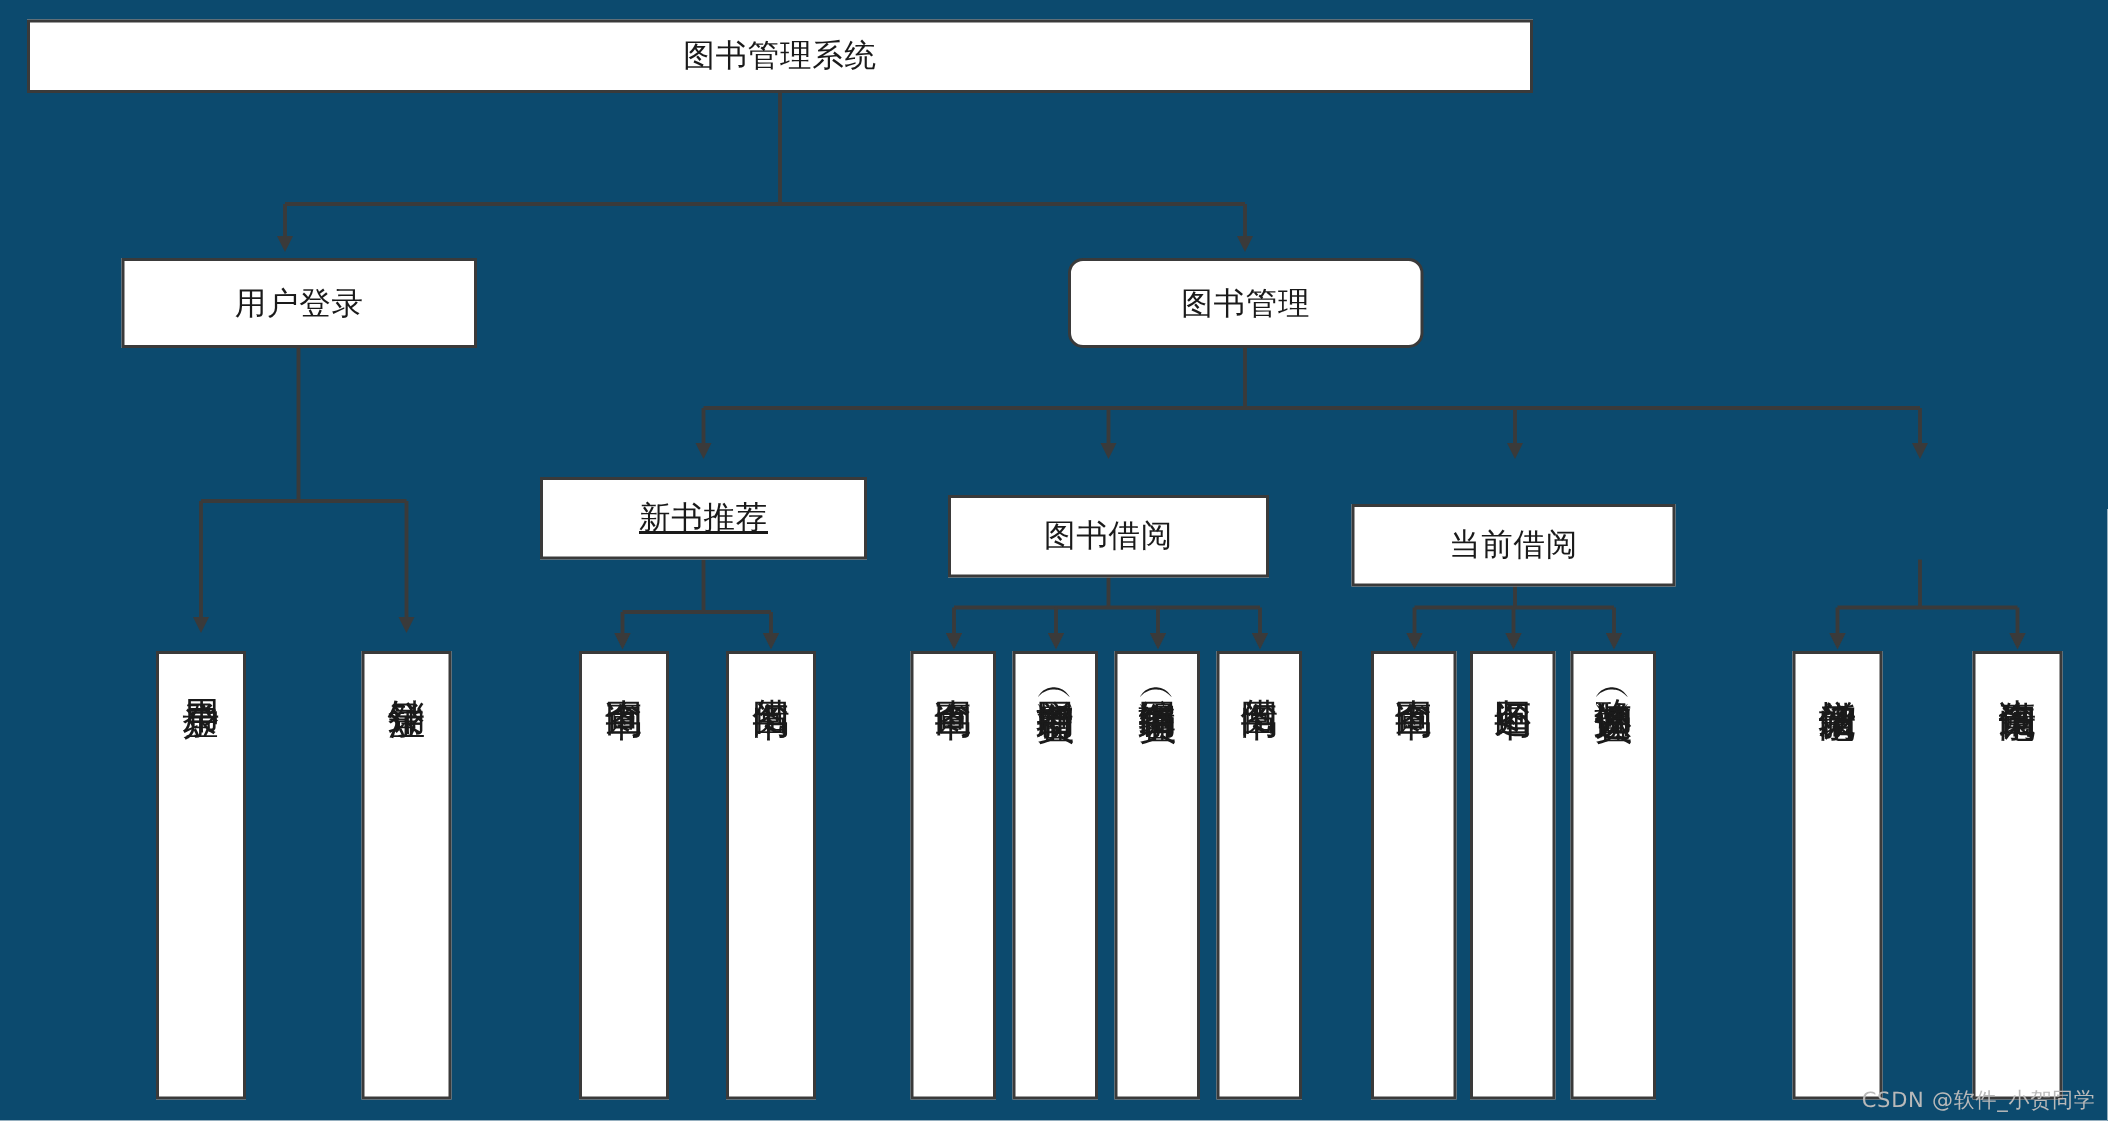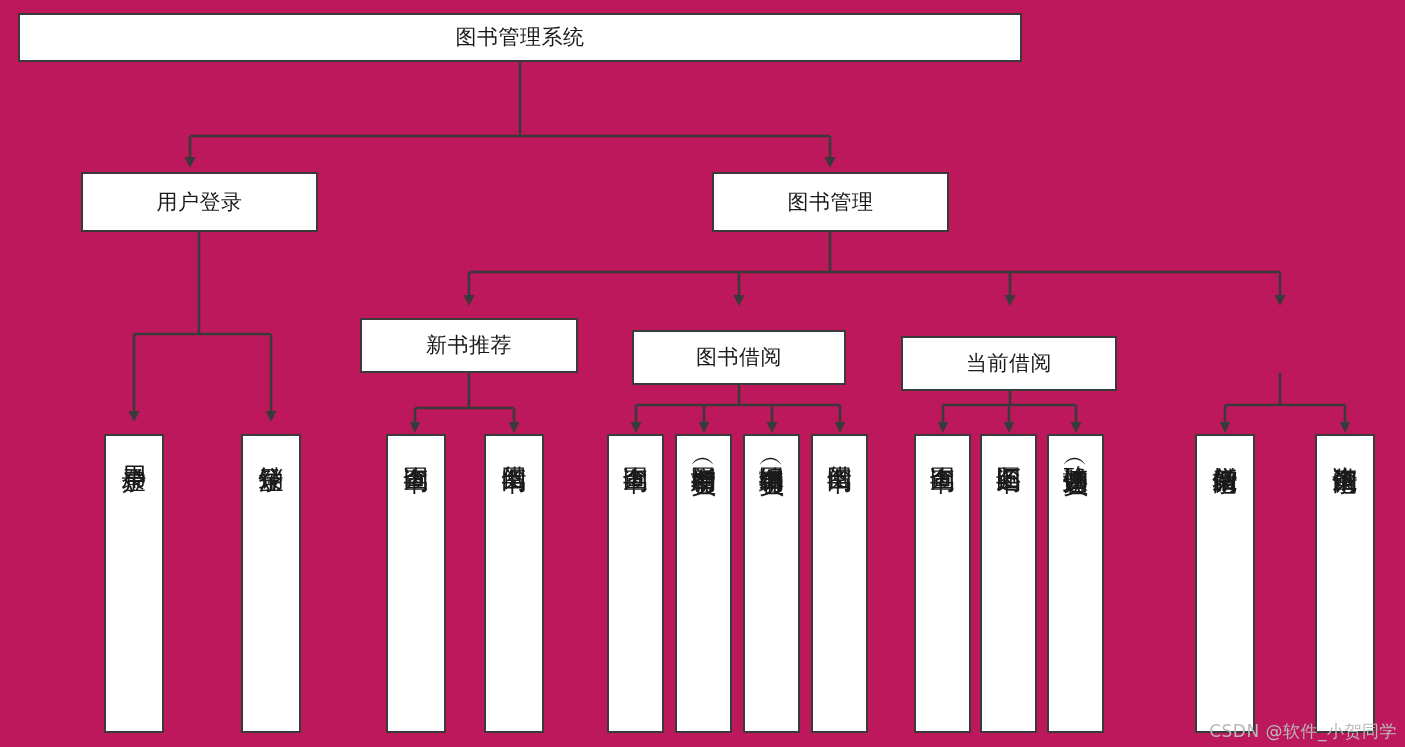--- a/index.html
+++ b/index.html
@@ -5,21 +5,21 @@
   html, body {
     margin: 0;
     padding: 0;
     background: #ffffff;
     font-family: "DejaVu Sans", "Liberation Sans", sans-serif;
   }
   #canvas {
     position: relative;
     width: 1405px;
     height: 747px;
-    background: #be185d;
+    background: #0c4a6e;
     overflow: hidden;
   }
   svg.diagram {
     position: absolute;
     top: 0;
     left: 0;
     width: 1405px;
     height: 747px;
   }
   .node-box {
@@ -48,21 +48,21 @@
     font-size: 25px;
     line-height: 1.08;
     letter-spacing: 1px;
     white-space: normal;
     max-height: 100%;
   }
   .watermark {
     position: absolute;
     right: 8px;
     bottom: 4px;
-    font-size: 17px;
+    font-size: 14px;
     color: #b9b9b9;
     letter-spacing: 0.5px;
     white-space: nowrap;
     pointer-events: none;
   }
 </style>
 </head>
 <body>
 
 <div id="canvas">
@@ -117,25 +117,25 @@
     </g>
   </svg>
 
   <div class="node-box" style="left:18px; top:13px; width:1004px; height:49px;">
     <span class="node-label">图书管理系统</span>
   </div>
 
   <div class="node-box" style="left:81px; top:172px; width:237px; height:60px;">
     <span class="node-label">用户登录</span>
   </div>
-  <div class="node-box" style="left:712px; top:172px; width:237px; height:60px;">
+  <div class="node-box" style="left:712px; top:172px; width:237px; height:60px;border-radius:10px;">
     <span class="node-label">图书管理</span>
   </div>
 
-  <div class="node-box" style="left:360px; top:318px; width:218px; height:55px;">
+  <div class="node-box" style="left:360px; top:318px; width:218px; height:55px;text-decoration:underline;">
     <span class="node-label">新书推荐</span>
   </div>
   <div class="node-box" style="left:632px; top:330px; width:214px; height:55px;">
     <span class="node-label">图书借阅</span>
   </div>
   <div class="node-box" style="left:901px; top:336px; width:216px; height:55px;">
     <span class="node-label">当前借阅</span>
   </div>
 
   <div class="node-box vertical" style="left:104px; top:434px; width:60px; height:299px;">

